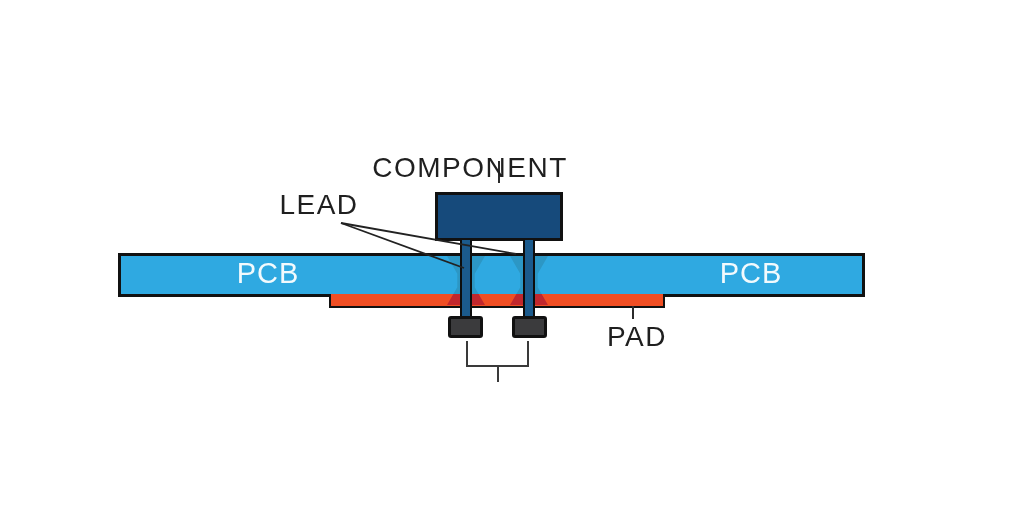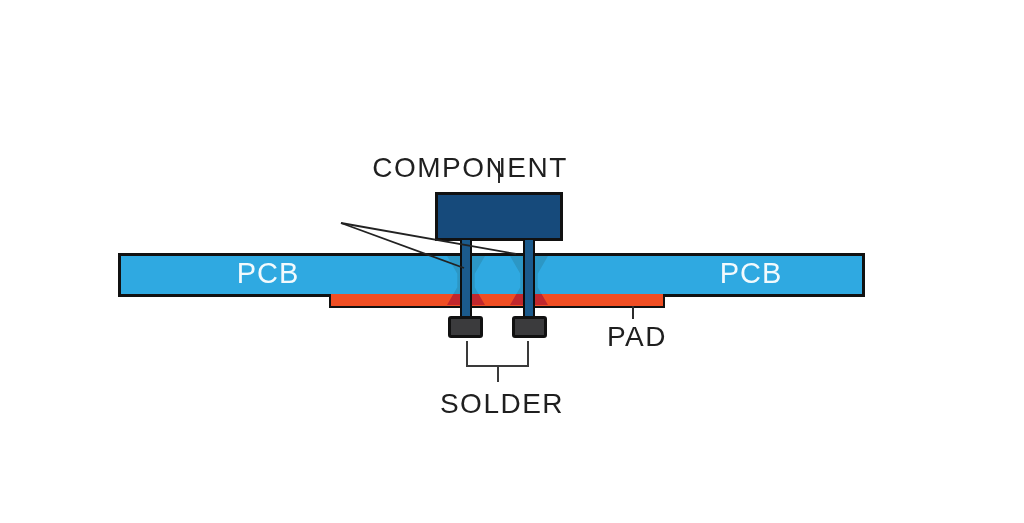--- a/index.html
+++ b/index.html
@@ -138,16 +138,16 @@
 
     <line x1="341" y1="223" x2="516" y2="254" stroke="#222" stroke-width="1.8"></line>
     <line x1="341" y1="223" x2="464" y2="268" stroke="#222" stroke-width="1.8"></line>
 
     <line x1="633" y1="306" x2="633" y2="319" stroke="#2b2b2b" stroke-width="2"></line>
 
     <path d="M467 341 L467 366 L528 366 L528 341 M498 366 L498 382" stroke="#3a3a3a" stroke-width="2" fill="none"></path>
   </svg>
 
   <div class="label component-label">COMPONENT</div>
+  <div class="label lead-label">LEAD</div>
   <div class="label pad-label">PAD</div>
-  <div class="label solder-label">SOLDER</div>
 
 </div>
 
 </body></html>

